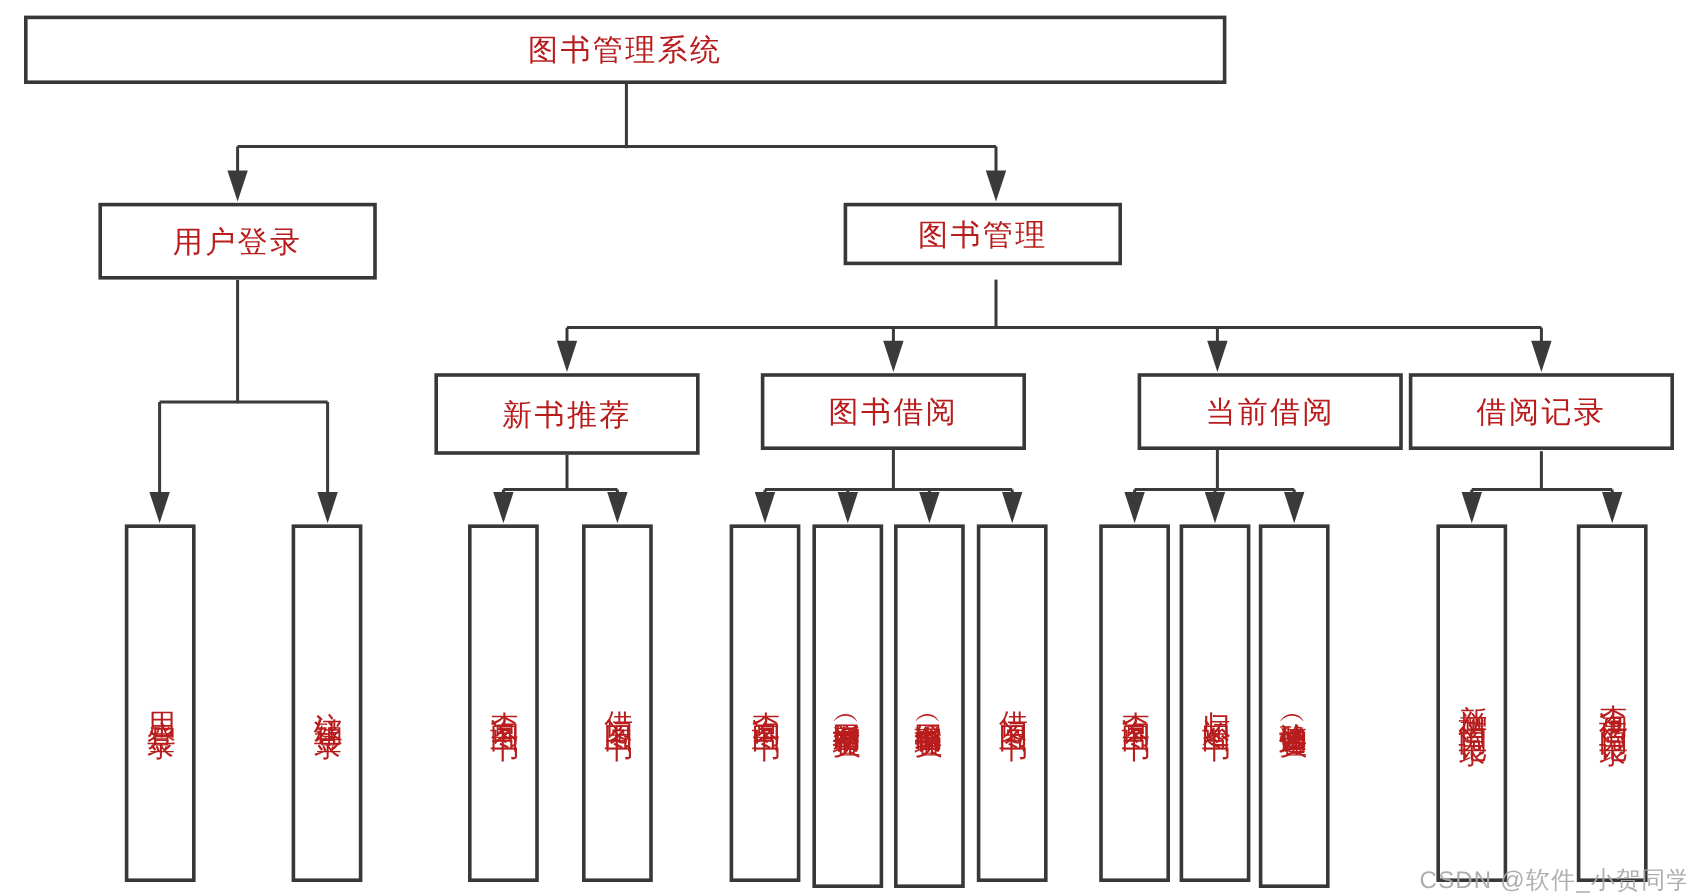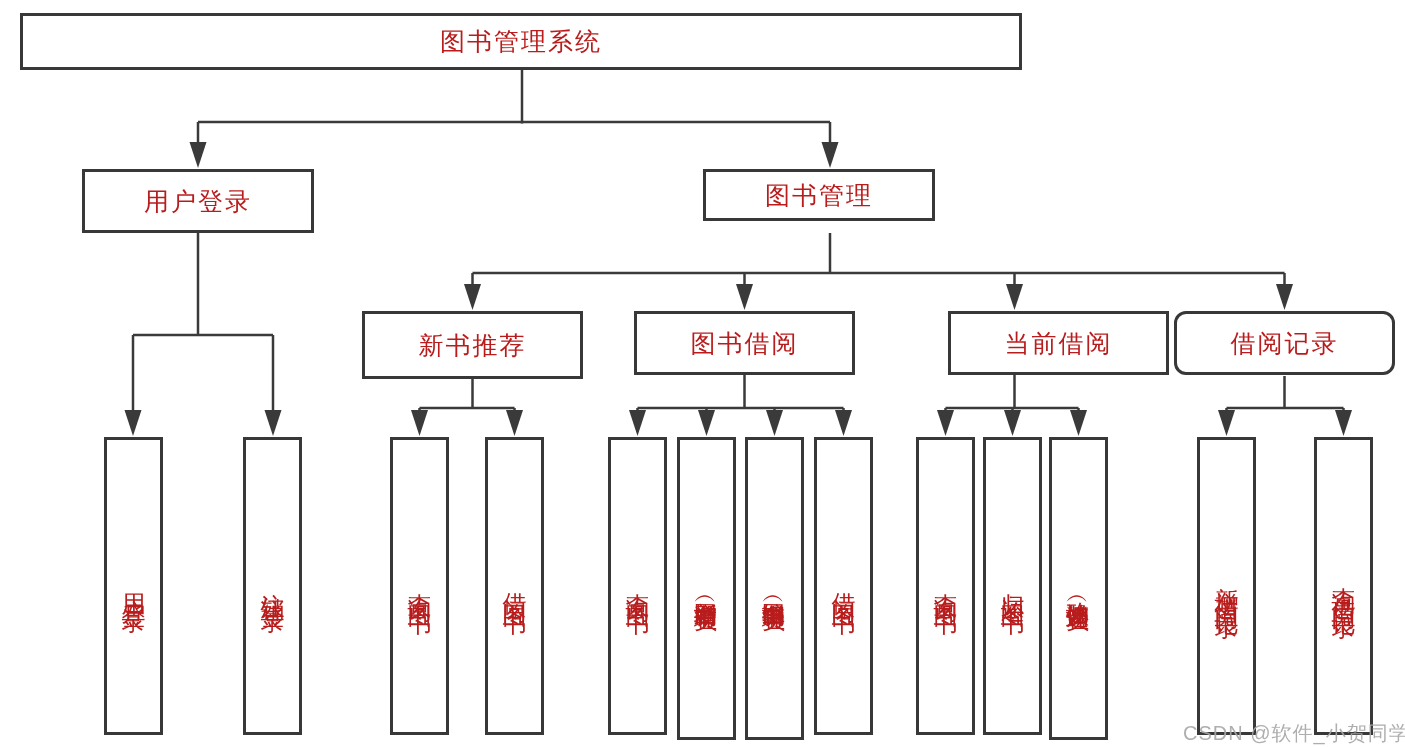--- a/index.html
+++ b/index.html
@@ -124,21 +124,21 @@
   </svg>
 
   <div class="node" style="left:20px; top:13px; width:1002px; height:57px;">图书管理系统</div>
 
   <div class="node" style="left:82px; top:169px; width:232px; height:64px;">用户登录</div>
   <div class="node" style="left:703px; top:169px; width:232px; height:52px;">图书管理</div>
 
   <div class="node" style="left:362px; top:311px; width:221px; height:68px;">新书推荐</div>
   <div class="node" style="left:634px; top:311px; width:221px; height:64px;">图书借阅</div>
   <div class="node" style="left:904px; top:311px; width:221px; height:64px;margin-left:44px;">当前借阅</div>
-  <div class="node" style="left:1174px; top:311px; width:221px; height:64px;border-radius:12px;">借阅记录</div>
+  <div class="node" style="left:1174px; top:311px; width:221px; height:64px;">借阅记录</div>
 
   <div class="node leaf" style="left:104px; top:437px; width:59px; height:298px;">用户登录</div>
   <div class="node leaf" style="left:243px; top:437px; width:59px; height:298px;">注销登录</div>
 
   <div class="node leaf" style="left:390px; top:437px; width:59px; height:298px;">查询图书</div>
   <div class="node leaf" style="left:485px; top:437px; width:59px; height:298px;">借阅图书</div>
 
   <div class="node leaf" style="left:608px; top:437px; width:59px; height:298px;">查询图书</div>
   <div class="node leaf admin" style="left:677px; top:437px; width:59px; height:303px;">新增图书（管理员）</div>
   <div class="node leaf admin" style="left:745px; top:437px; width:59px; height:303px;">编辑图书（管理员）</div>

